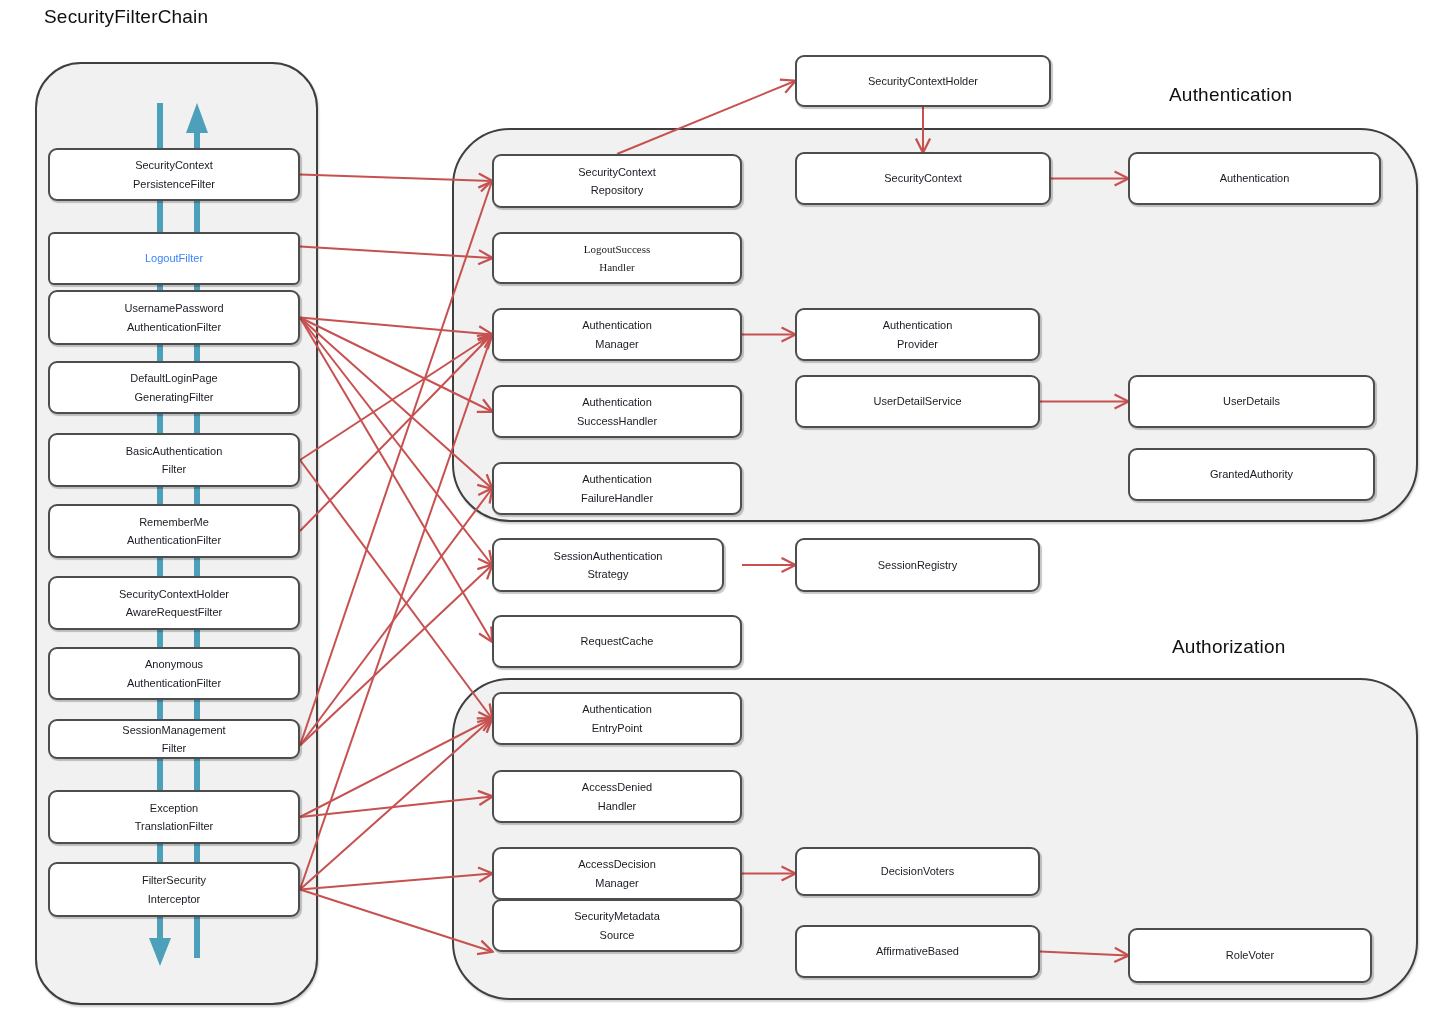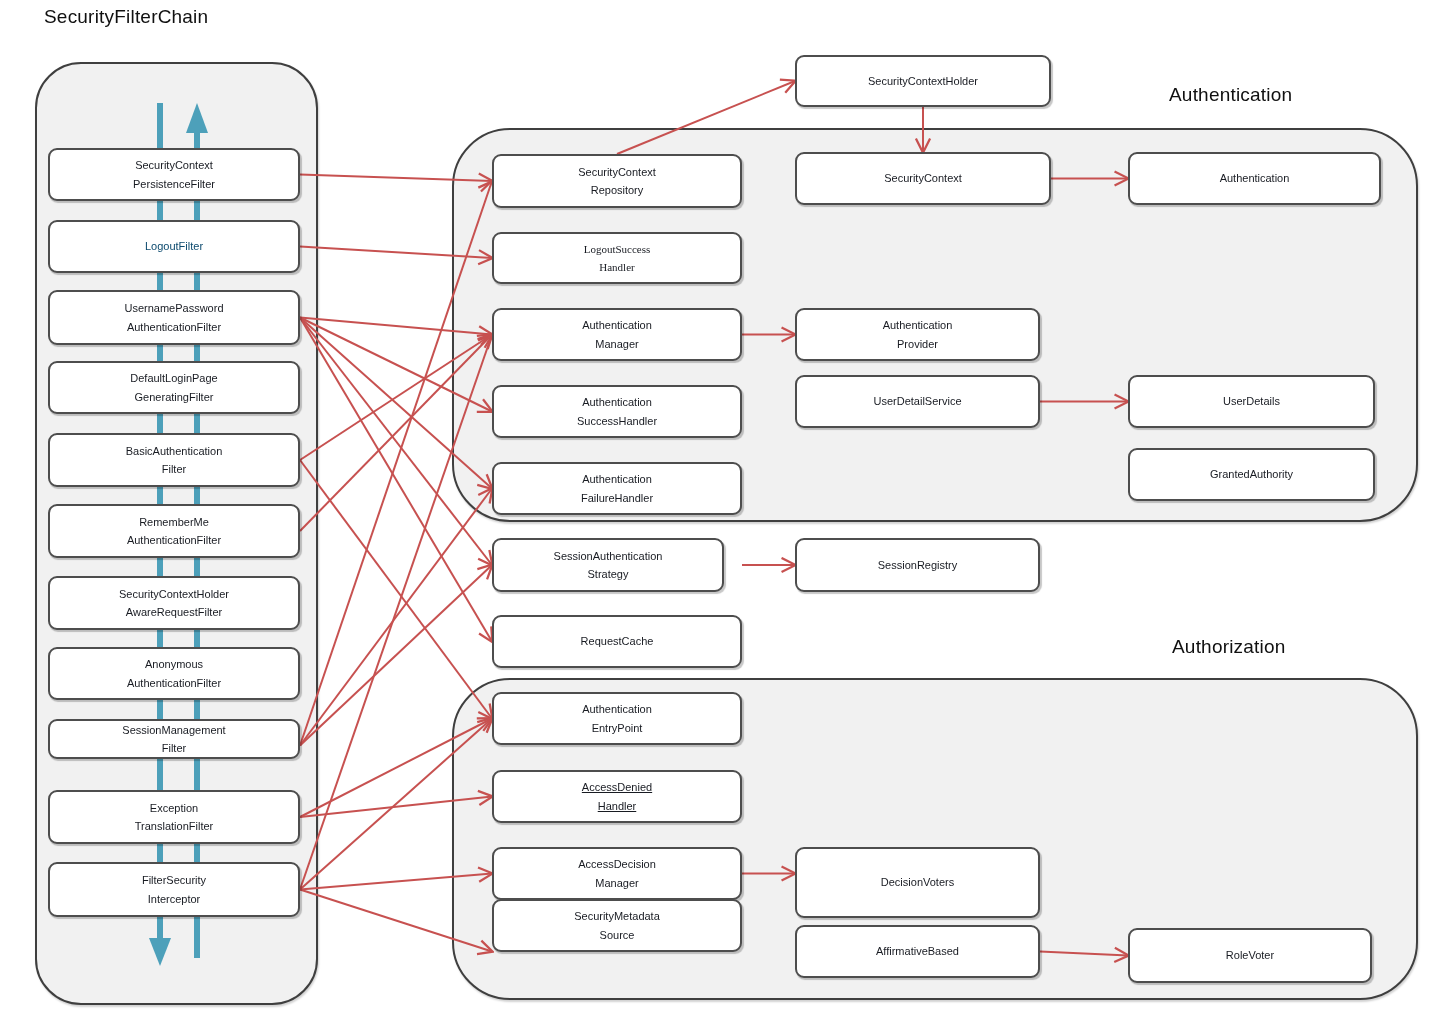--- a/index.html
+++ b/index.html
@@ -90,21 +90,21 @@
       <line x1="1040" y1="951.5" x2="1128" y2="955.5" stroke="#c75150" stroke-width="2" marker-end="url(#red-head)"></line>
     </svg>
   <div class="big-label" id="page-title">SecurityFilterChain</div>
   <div class="big-label" id="label-authentication">Authentication</div>
   <div class="big-label" id="label-authorization">Authorization</div>
 <div class="container" style="left: 35px; top: 62px; width: 283px; height: 943px; border-radius: 46px; background: rgb(241, 241, 241); border-color: rgb(63, 63, 63);"></div>
     <div class="container" style="left: 452px; top: 128px; width: 966px; height: 394px; border-radius: 58px; background: rgb(241, 241, 241); border-color: rgb(63, 63, 63);"></div>
     <div class="container" style="left: 452px; top: 678px; width: 966px; height: 322px; border-radius: 58px; background: rgb(241, 241, 241); border-color: rgb(63, 63, 63);"></div>
     <div class="node" style="left: 48px; top: 148px; width: 252px; height: 53px; border-color: rgb(77, 77, 77); color: rgb(24, 27, 34);">SecurityContext
 PersistenceFilter</div>
-    <div class="node" style="left: 48px; top: 220px; width: 252px; height: 53px; border-color: rgb(77, 77, 77); color: #0c4a6e;">LogoutFilter</div>
+    <div class="node" style="left: 48px; top: 232px; width: 252px; height: 53px; border-color: rgb(77, 77, 77); color: #3b82f6; border-radius: 6px;">LogoutFilter</div>
     <div class="node" style="left: 48px; top: 290px; width: 252px; height: 55px; border-color: rgb(77, 77, 77); color: rgb(24, 27, 34);">UsernamePassword
 AuthenticationFilter</div>
     <div class="node" style="left: 48px; top: 361px; width: 252px; height: 53px; border-color: rgb(77, 77, 77); color: rgb(24, 27, 34);">DefaultLoginPage
 GeneratingFilter</div>
     <div class="node" style="left: 48px; top: 433px; width: 252px; height: 54px; border-color: rgb(77, 77, 77); color: rgb(24, 27, 34);">BasicAuthentication
 Filter</div>
     <div class="node" style="left: 48px; top: 504px; width: 252px; height: 54px; border-color: rgb(77, 77, 77); color: rgb(24, 27, 34);">RememberMe
 AuthenticationFilter</div>
     <div class="node" style="left: 48px; top: 576px; width: 252px; height: 54px; border-color: rgb(77, 77, 77); color: rgb(24, 27, 34);">SecurityContextHolder
 AwareRequestFilter</div>
@@ -124,31 +124,31 @@
 Manager</div>
     <div class="node" style="left: 492px; top: 385px; width: 250px; height: 53px; border-color: rgb(77, 77, 77); color: rgb(24, 27, 34);">Authentication
 SuccessHandler</div>
     <div class="node" style="left: 492px; top: 462px; width: 250px; height: 53px; border-color: rgb(77, 77, 77); color: rgb(24, 27, 34);">Authentication
 FailureHandler</div>
     <div class="node" style="left: 492px; top: 538px; width: 232px; height: 54px; border-color: rgb(77, 77, 77); color: rgb(24, 27, 34);">SessionAuthentication
 Strategy</div>
     <div class="node" style="left: 492px; top: 615px; width: 250px; height: 53px; border-color: rgb(77, 77, 77); color: rgb(24, 27, 34);">RequestCache</div>
     <div class="node" style="left: 492px; top: 692px; width: 250px; height: 53px; border-color: rgb(77, 77, 77); color: rgb(24, 27, 34);">Authentication
 EntryPoint</div>
-    <div class="node" style="left: 492px; top: 770px; width: 250px; height: 53px; border-color: rgb(77, 77, 77); color: rgb(24, 27, 34); text-decoration: underline;">AccessDenied
+    <div class="node" style="left: 492px; top: 770px; width: 250px; height: 53px; border-color: rgb(77, 77, 77); color: rgb(24, 27, 34);">AccessDenied
 Handler</div>
     <div class="node" style="left: 492px; top: 847px; width: 250px; height: 53px; border-color: rgb(77, 77, 77); color: rgb(24, 27, 34);">AccessDecision
 Manager</div>
     <div class="node" style="left: 492px; top: 899px; width: 250px; height: 53px; border-color: rgb(77, 77, 77); color: rgb(24, 27, 34);">SecurityMetadata
 Source</div>
     <div class="node" style="left: 795px; top: 55px; width: 256px; height: 52px; border-color: rgb(77, 77, 77); color: rgb(24, 27, 34);">SecurityContextHolder</div>
     <div class="node" style="left: 795px; top: 152px; width: 256px; height: 53px; border-color: rgb(77, 77, 77); color: rgb(24, 27, 34);">SecurityContext</div>
     <div class="node" style="left: 795px; top: 308px; width: 245px; height: 53px; border-color: rgb(77, 77, 77); color: rgb(24, 27, 34);">Authentication
 Provider</div>
     <div class="node" style="left: 795px; top: 375px; width: 245px; height: 53px; border-color: rgb(77, 77, 77); color: rgb(24, 27, 34);">UserDetailService</div>
     <div class="node" style="left: 795px; top: 538px; width: 245px; height: 54px; border-color: rgb(77, 77, 77); color: rgb(24, 27, 34);">SessionRegistry</div>
-    <div class="node" style="left: 795px; top: 847px; width: 245px; height: 71px; border-color: rgb(77, 77, 77); color: rgb(24, 27, 34);">DecisionVoters</div>
+    <div class="node" style="left: 795px; top: 847px; width: 245px; height: 49px; border-color: rgb(77, 77, 77); color: rgb(24, 27, 34);">DecisionVoters</div>
     <div class="node" style="left: 795px; top: 925px; width: 245px; height: 53px; border-color: rgb(77, 77, 77); color: rgb(24, 27, 34);">AffirmativeBased</div>
     <div class="node" style="left: 1128px; top: 152px; width: 253px; height: 53px; border-color: rgb(77, 77, 77); color: rgb(24, 27, 34);">Authentication</div>
     <div class="node" style="left: 1128px; top: 375px; width: 247px; height: 53px; border-color: rgb(77, 77, 77); color: rgb(24, 27, 34);">UserDetails</div>
     <div class="node" style="left: 1128px; top: 448px; width: 247px; height: 53px; border-color: rgb(77, 77, 77); color: rgb(24, 27, 34);">GrantedAuthority</div>
     <div class="node" style="left: 1128px; top: 928px; width: 244px; height: 55px; border-color: rgb(77, 77, 77); color: rgb(24, 27, 34);">RoleVoter</div>
   </div>
 
 </body></html>

